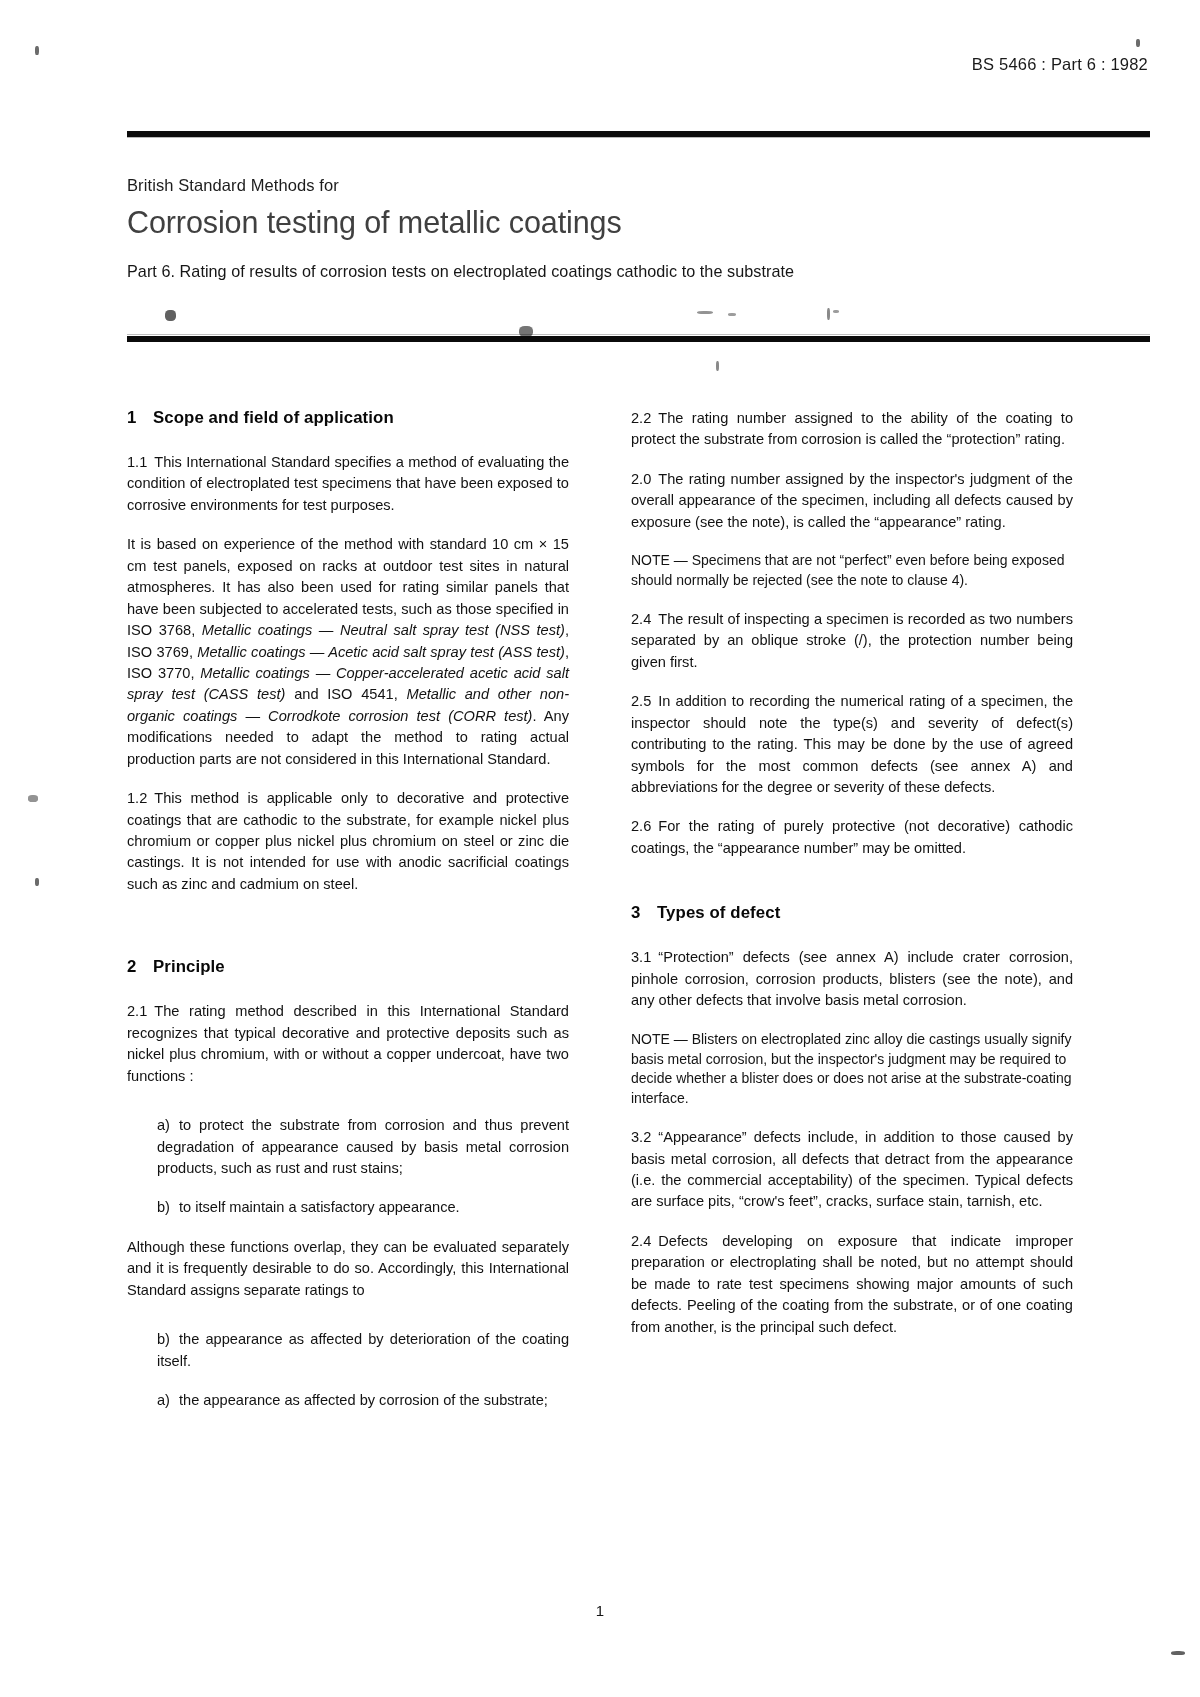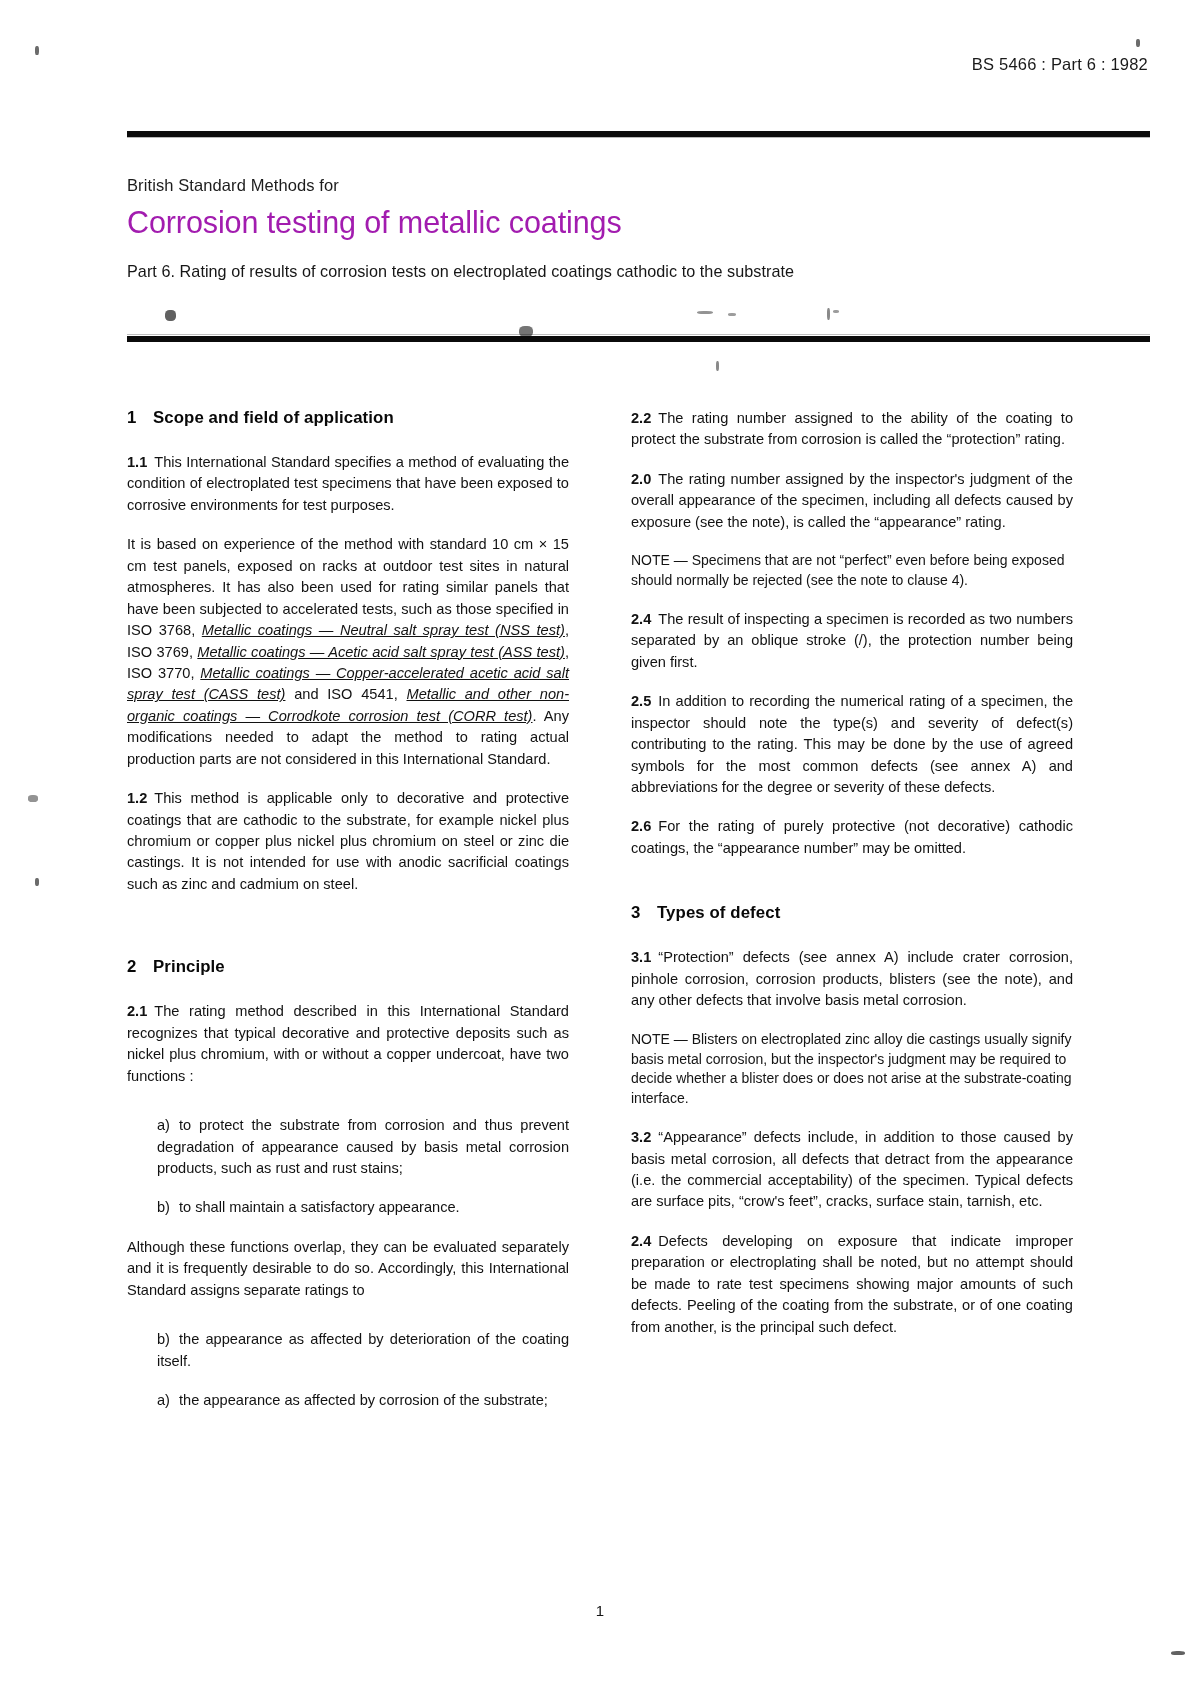--- a/index.html
+++ b/index.html
@@ -64,21 +64,21 @@
   }
   .eyebrow {
     font-size: 16.5px;
     letter-spacing: .1px;
     color: #1c1c1c;
     margin: 0 0 10px 0;
   }
   .main-title {
     font-size: 30.5px;
     letter-spacing: -.1px;
-    color: #a21caf;
+    color: #404040;
     margin: 0 0 22px 0;
     font-weight: 400;
   }
   .part-line {
     font-size: 16.2px;
     letter-spacing: .05px;
     color: #161616;
     margin: 0;
   }
 
@@ -130,25 +130,25 @@
     font-size: 14.6px;
     line-height: 1.47;
     margin: 0 0 18px 0;
     text-align: justify;
     color: #121212;
     hyphens: none;
   }
   p.body:last-child { margin-bottom: 0; }
 
   p.body .clause {
-    font-weight: bold;
+    font-weight: normal;
     margin-right: 7px;
     margin-top: 16px;
   }
-  p.body .it { font-style: italic; text-decoration: underline; }
+  p.body .it { font-style: italic; }
 
   p.listitem {
     font-size: 14.6px;
     line-height: 1.47;
     margin: 0 0 18px 0;
     padding-left: 30px;
     text-align: justify;
     color: #121212;
   }
   p.listitem .lbl { margin-right: 9px; }
@@ -233,21 +233,21 @@
       <p class="body">
         <span class="clause">2.1</span><span>The rating method described in this International Standard recognizes that typical decorative and protective deposits such as nickel plus chromium, with or without a copper undercoat, have two functions :</span>
       </p>
 
       <div class="gap-sm"></div>
 
       <p class="listitem">
         <span class="lbl">a)</span><span>to protect the substrate from corrosion and thus prevent degradation of appearance caused by basis metal corrosion products, such as rust and rust stains;</span>
       </p>
       <p class="listitem">
-        <span class="lbl">b)</span><span>to shall maintain a satisfactory appearance.</span>
+        <span class="lbl">b)</span><span>to itself maintain a satisfactory appearance.</span>
       </p>
 
       <p class="body">Although these functions overlap, they can be evaluated separately and it is frequently desirable to do so. Accordingly, this International Standard assigns separate ratings to</p>
 
       <div class="gap-sm"></div>
 
       <p class="listitem">
         <span class="lbl">b)</span><span>the appearance as affected by deterioration of the coating itself.</span>
       </p>
       <p class="listitem">

